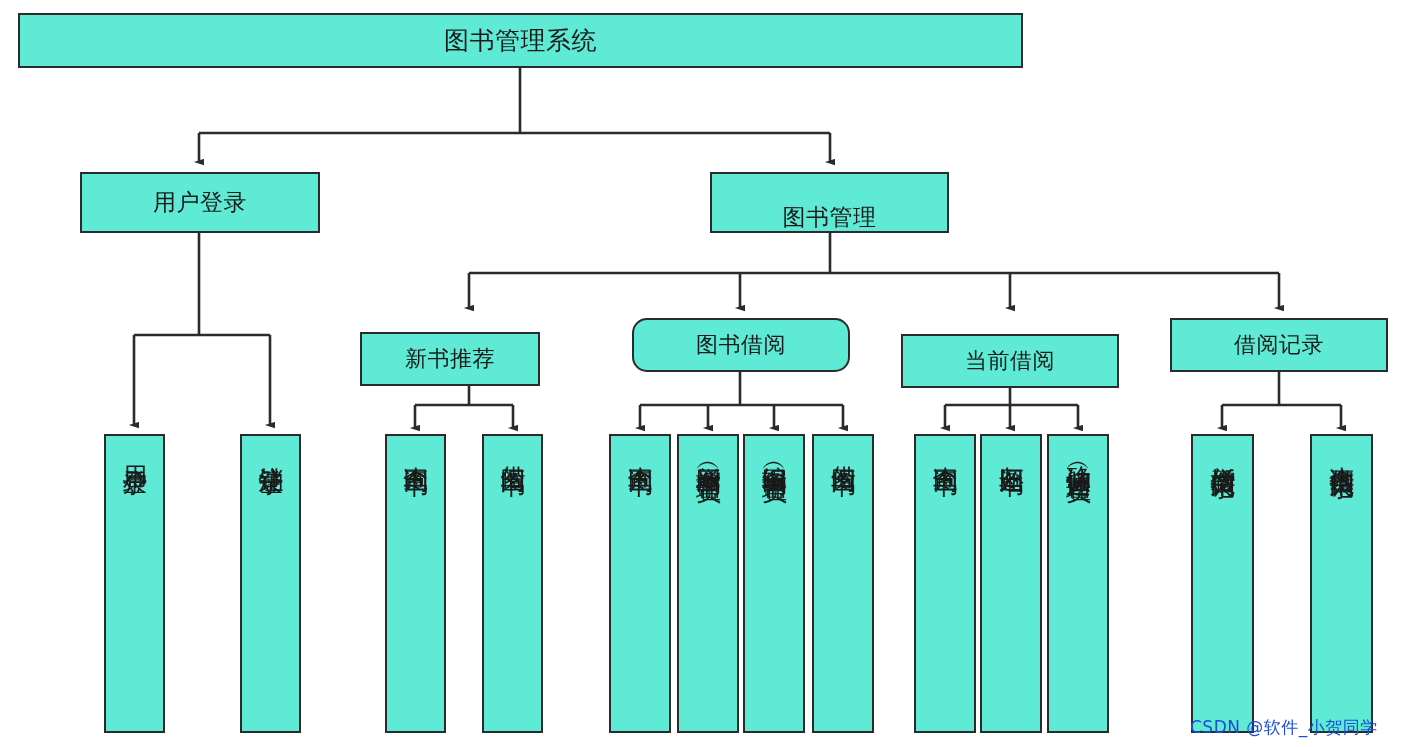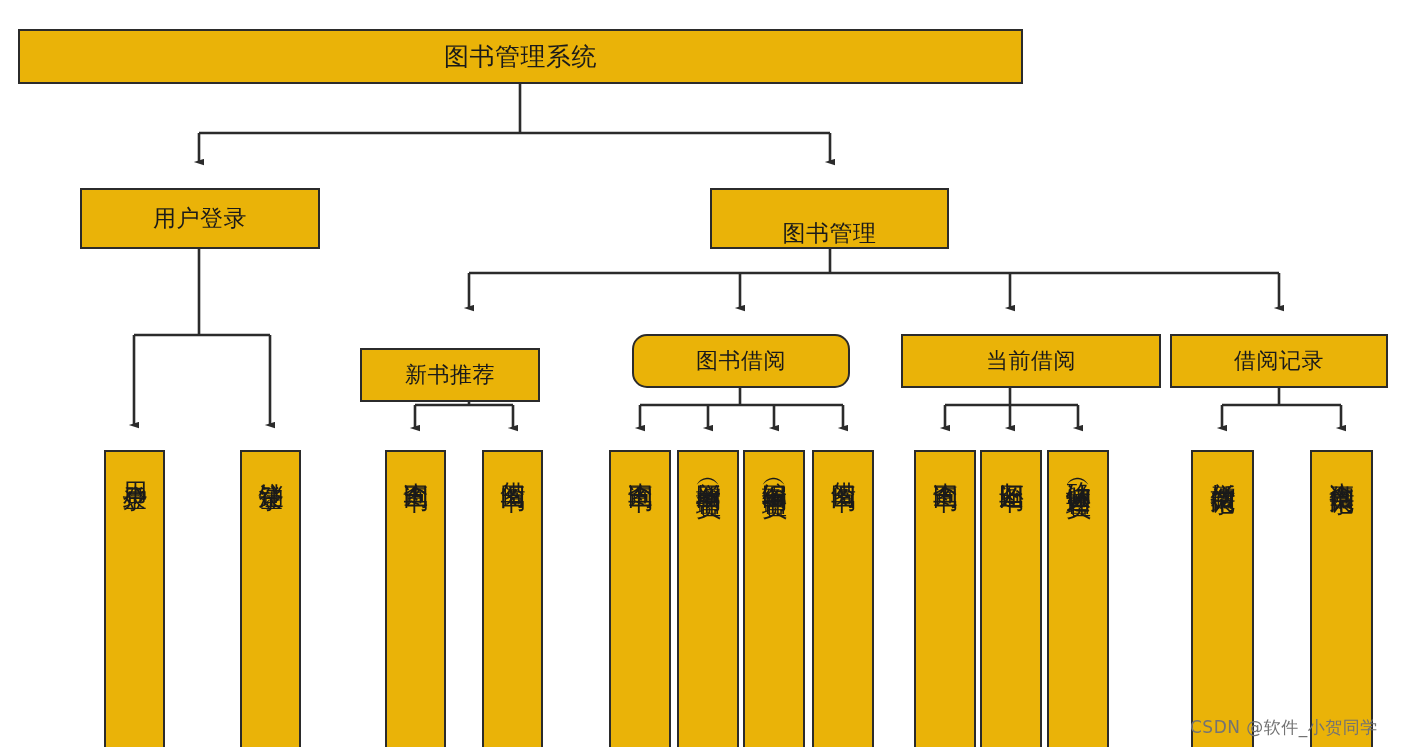--- a/index.html
+++ b/index.html
@@ -23,27 +23,26 @@
   svg.edges {
     position: absolute;
     left: 0;
     top: 0;
     width: 1405px;
     height: 747px;
   }
   .node {
     position: absolute;
     box-sizing: border-box;
-    background: #eab308;
+    background: #5eead4;
     border: 2px solid #2b2b2b;
     display: flex;
     align-items: center;
     justify-content: center;
     color: #1a1a1a;
-    margin-top: 16px;
   }
   .node .label {
     display: block;
     text-align: center;
     line-height: 1.18;
     letter-spacing: 0.5px;
   }
   .node-root .label { font-size: 25px; }
   .node-l1 .label { font-size: 23px; }
   .node-l2 .label { font-size: 22px; }
@@ -58,21 +57,21 @@
     font-size: 25px;
     line-height: 1.12;
     letter-spacing: 2px;
     white-space: nowrap;
   }
   .watermark {
     position: absolute;
     left: 1190px;
     top: 716px;
     font-size: 17px;
-    color: #737373;
+    color: #1d4ed8;
     letter-spacing: 0.5px;
     white-space: nowrap;
     pointer-events: none;
   }
 </style>
 </head>
 <body>
 
 <div id="diagram-root">
 
@@ -151,21 +150,21 @@
   </div>
 
   <div class="node node-l2" style="left:360px; top:332px; width:180px; height:54px;">
     <span class="label">新书推荐</span>
   </div>
 
   <div class="node node-l2" style="left:632px; top:318px; width:218px; height:54px;border-radius:15px;">
     <span class="label">图书借阅</span>
   </div>
 
-  <div class="node node-l2" style="left:901px; top:318px; width:260px; height:54px;">
+  <div class="node node-l2" style="left:901px; top:334px; width:218px; height:54px;">
     <span class="label">当前借阅</span>
   </div>
 
   <div class="node node-l2" style="left:1170px; top:318px; width:218px; height:54px;">
     <span class="label">借阅记录</span>
   </div>
 
   <div class="node node-leaf" style="left:104px; top:434px; width:61px; height:299px;">
     <span class="label">用户登录</span>
   </div>

